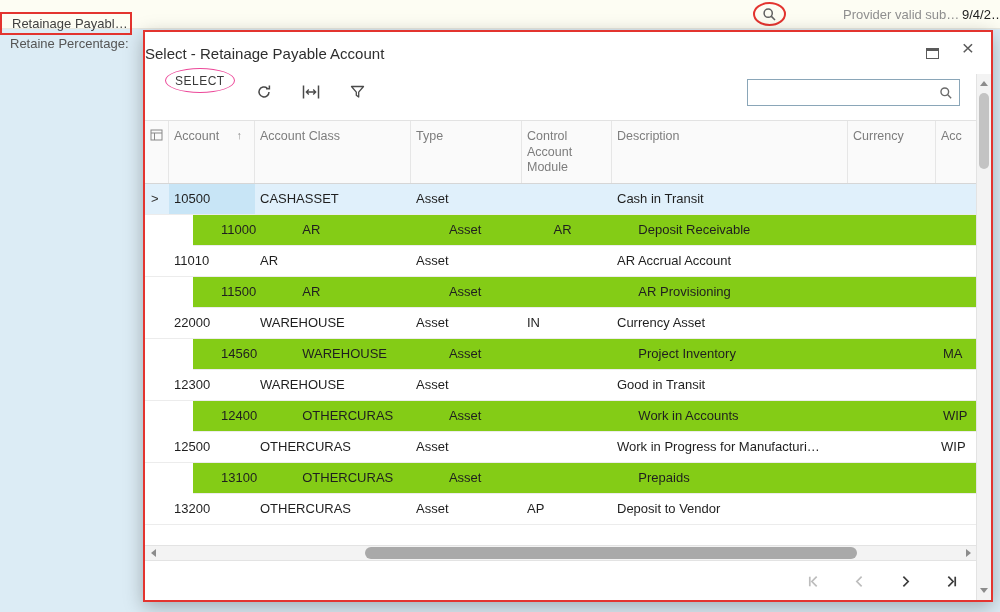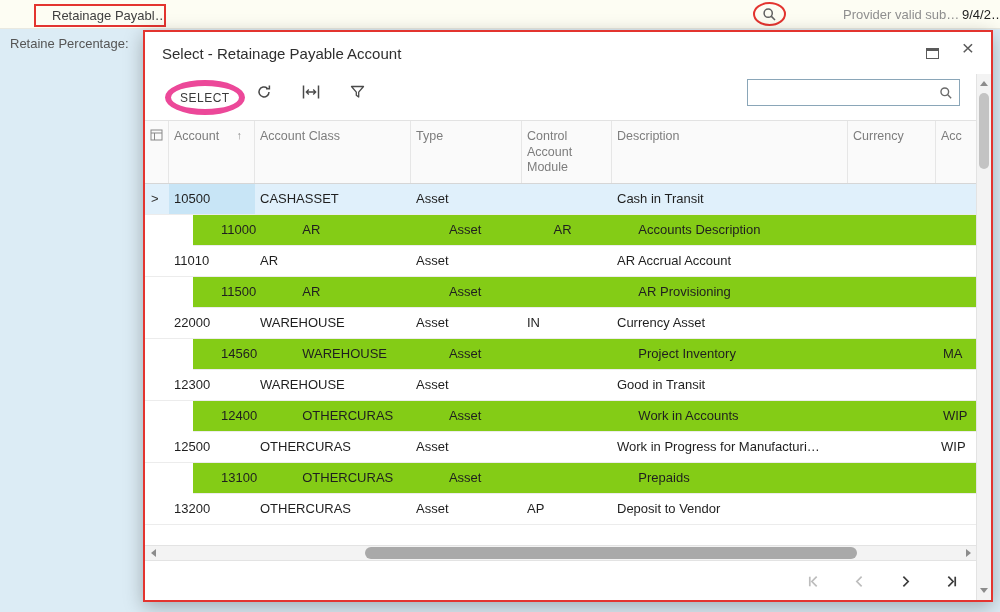--- a/index.html
+++ b/index.html
@@ -5,45 +5,45 @@
   * { margin:0; padding:0; box-sizing:border-box; }
   html,body { background:#ffffff; }
   body { font-family:"Liberation Sans", sans-serif; }
 
   .page { position:relative; width:1000px; height:612px; overflow:hidden;
           background:#dcecf5; font-size:13px; color:#333; }
 
   
   .topbar { position:absolute; left:0; top:0; width:1000px; height:29px;
             background:#fdfdf3; border-bottom:1px solid #e9e9e0; }
-  .annot-label-box { position:absolute; left:0; top:4px; width:132px; height:23px;
-            border:2px solid #e3342f; display:flex; align-items:center; padding-left:16px;margin-left:34px; }
+  .annot-label-box { position:absolute; left:0; top:12px; width:132px; height:23px;
+            border:2px solid #e3342f; display:flex; align-items:center; padding-left:10px; }
   .topbar-field-label { color:#3f3f3f; white-space:nowrap; overflow:hidden; }
   .annot-search-ellipse { position:absolute; left:753px; top:2px; width:33px; height:24px;
             border:2px solid #e3342f; border-radius:50%;
             display:flex; align-items:center; justify-content:center; }
   .provider-label { position:absolute; left:843px; top:7px; color:#8f8f8f; white-space:nowrap; }
   .provider-value { position:absolute; left:962px; top:7px; color:#222; white-space:nowrap; }
 
   
   .left-field-label { position:absolute; left:10px; top:36px; color:#555; white-space:nowrap; }
 
   
   .modal { position:absolute; left:143px; top:30px; width:850px; height:572px;
            background:#ffffff; border:2px solid #e3342f;
            box-shadow:0 5px 18px rgba(0,0,0,.28); }
-  .modal-title { position:absolute; left:17px; top:13px; font-size:15px; color:#2e2e2e; }
+  .modal-title { position:absolute; left:0; top:13px; font-size:15px; color:#2e2e2e; }
   .icon-maximize { position:absolute; right:52px; top:16px; width:13px; height:11px;
            border:1px solid #5a5a5a; border-top-width:3px; cursor:pointer; }
   .icon-close { position:absolute; right:17px; top:5px; font-size:21px; color:#5a5a5a;
            line-height:1; cursor:pointer; }
 
   
-  .select-annot { position:absolute; left:20px; top:48px; padding:4px 9px;
-           border:6px solid #ec4899; border-radius:50%; }
+  .select-annot { position:absolute; left:20px; top:36px; padding:4px 9px;
+           border:1px solid #ec4899; border-radius:50%; }
   .select-btn { font-size:12px; letter-spacing:.5px; color:#3a3a3a; cursor:pointer; }
   .tb-icon { position:absolute; cursor:pointer; }
   .tb-refresh { left:111px; top:52px; }
   .tb-fit { left:157px; top:53px; }
   .tb-filter { left:205px; top:53px; }
   .searchbox { position:absolute; left:602px; top:47px; width:213px; height:27px;
            border:1px solid #8aa6b8; background:#fff; display:flex; align-items:center; }
   .searchbox input { border:none; outline:none; flex:1; height:100%; padding:0 6px;
            font-family:"Liberation Sans",sans-serif; font-size:13px; }
   .searchbox .mag { margin-right:6px; display:flex; }
@@ -193,21 +193,21 @@
     <div class="td c-desc">Cash in Transit</div>
     <div class="td c-currency"></div>
     <div class="td c-acc"></div>
   </div>
           <div class="trow alt">
     <div class="td c-ind"></div>
     <div class="td c-account">11000</div>
     <div class="td c-class">AR</div>
     <div class="td c-type">Asset</div>
     <div class="td c-module">AR</div>
-    <div class="td c-desc">Accounts Description</div>
+    <div class="td c-desc">Deposit Receivable</div>
     <div class="td c-currency"></div>
     <div class="td c-acc"></div>
   </div>
           <div class="trow">
     <div class="td c-ind"></div>
     <div class="td c-account">11010</div>
     <div class="td c-class">AR</div>
     <div class="td c-type">Asset</div>
     <div class="td c-module"></div>
     <div class="td c-desc">AR Accrual Account</div>

